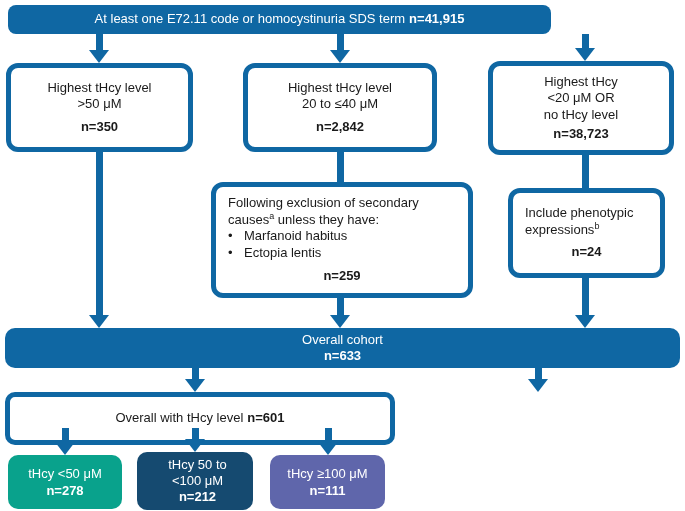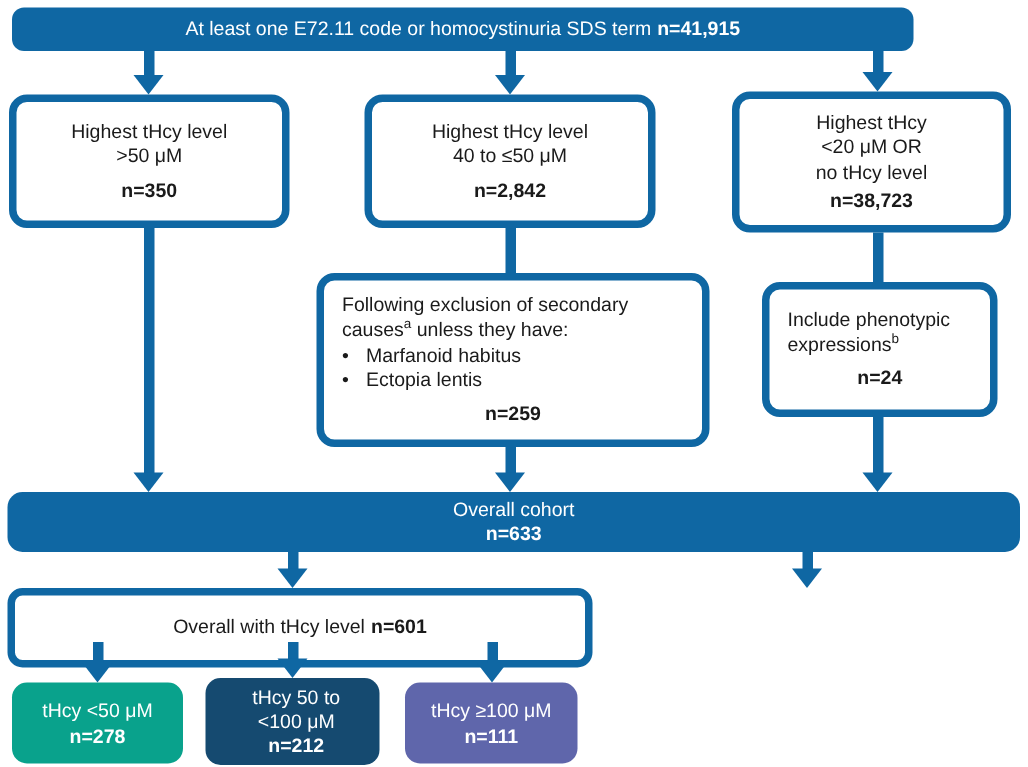--- a/index.html
+++ b/index.html
@@ -36,31 +36,31 @@
   .nb{font-weight:700;margin-left:4px;}
   .nline{font-weight:700;margin-top:6px;}
   .cbox .nline{margin-top:1px;}
   sup{font-size:9px;line-height:0;}
   
   .arr{position:absolute;width:20px;display:flex;flex-direction:column;align-items:center;box-sizing:border-box;}
   .arr .stem{width:7px;flex:1;background:var(--blue);}
   .arr .head{width:0;height:0;border-left:10px solid transparent;border-right:10px solid transparent;border-top:13px solid var(--blue);margin-top:-1px;}
   .line{position:absolute;width:7px;background:var(--blue);}
   
-  .wbox.leftalign{align-items:flex-start;text-align:left;justify-content:space-between;padding:8px 12px;}
+  .wbox.leftalign{align-items:flex-start;text-align:left;justify-content:flex-start;padding:8px 12px;}
   .wbox.leftalign .nline{align-self:center;}
   .bullet-row{display:flex;}
   .bullet-dot{width:16px;flex:0 0 16px;text-align:left;}
 </style>
 </head>
 <body>
 
 <div class="canvas">
 
-  <div class="band" style="left:8px;top:5px;width:601px;height:29px;border-radius:8px;">
+  <div class="band" style="left:8px;top:5px;width:543px;height:29px;border-radius:8px;">
     <span>At least one E72.11 code or homocystinuria SDS term</span>
     <span class="nb">n=41,915</span>
   </div>
 
   <div class="arr" style="left:89px;top:34px;height:29px;">
       <div class="stem"></div>
       <div class="head"></div>
     </div>
   <div class="arr" style="left:330px;top:34px;height:29px;">
       <div class="stem"></div>
@@ -72,21 +72,21 @@
     </div>
 
   <div class="wbox" style="left:6px;top:63px;width:187px;height:89px;">
     <div>Highest tHcy level</div>
     <div>&gt;50 μM</div>
     <div class="nline">n=350</div>
   </div>
 
   <div class="wbox" style="left:243px;top:63px;width:194px;height:89px;">
     <div>Highest tHcy level</div>
-    <div>40 to ≤50 μM</div>
+    <div>20 to ≤40 μM</div>
     <div class="nline">n=2,842</div>
   </div>
 
   <div class="wbox" style="left:488px;top:61px;width:186px;height:94px;">
     <div>Highest tHcy</div>
     <div>&lt;20 μM OR</div>
     <div>no tHcy level</div>
     <div class="nline" style="margin-top:2px;">n=38,723</div>
   </div>
 

